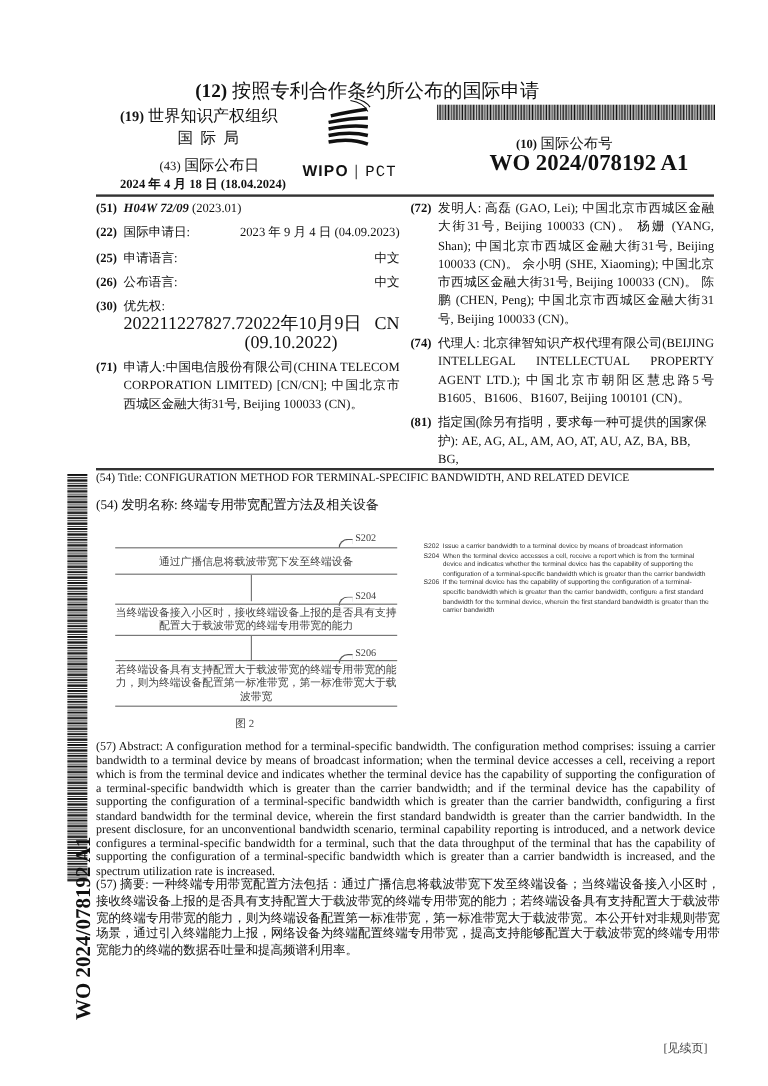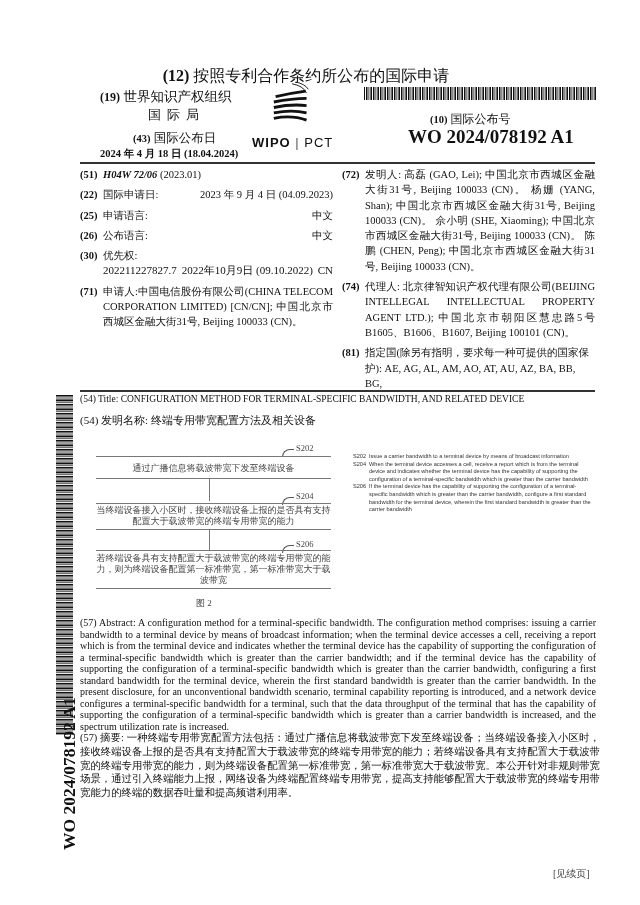--- a/index.html
+++ b/index.html
@@ -8,42 +8,42 @@
   .abs { position: absolute; }
   .b { font-weight: normal; }
 
   
   .h-title { left: 0; width: 612px; top: 66px; text-align: center; font-size: 16px; }
   .h-title .num { font-weight: bold; }
   .h19 { left: 100px; top: 88px; font-size: 13.5px; }
   .h19 .num { font-weight: bold; font-size: 12px; }
   .h-bureau { left: 148px; top: 106px; font-size: 13px; letter-spacing: 6px; }
   .h43 { left: 133px; top: 130px; font-size: 12.5px; }
-  .h43 .num { font-weight: bold; font-size: 10.5px; }
+  .h43 .num { font-weight: normal; font-size: 10.5px; }
   .h-date { left: 100px; top: 147px; font-size: 10.5px; font-weight: bold; }
 
   .wipo-logo { left: 262px; top: 82px; width: 60px; height: 40px; }
   .wipo-text { left: 252px; top: 135px; font-family: "Liberation Sans", sans-serif; font-weight: bold; font-size: 13px; letter-spacing: 1px; }
-  .wipo-text .pct { font-weight: normal; }
+  .wipo-text .pct { font-weight: normal; font-family: Liberation Mono, monospace; }
 
   .barcode-top { left: 364px; top: 87px; width: 232px; height: 13px; }
   .h10 { left: 430px; top: 111px; font-size: 12px; }
   .h10 .num { font-weight: bold; font-size: 10.5px; }
   .pubno { left: 408px; top: 126px; font-size: 19px; font-weight: bold; }
 
   .rule { left: 80px; width: 515px; height: 2px; background: #333; }
 
   
   .col { font-size: 10.5px; line-height: 15.3px; }
   .left-col { left: 80px; top: 167px; width: 253px; }
   .right-col { left: 342px; top: 167px; width: 253px; }
   .field { position: relative; padding-left: 23px; margin-bottom: 5px; }
   .field .tag { position: absolute; left: 0; top: 0; font-weight: bold; }
   .row-lv { display: flex; justify-content: space-between; }
-  .sub { font-size: 11px; text-align: right; }
+  .sub { font-size: 15px; }
   .italic-b { font-style: italic; font-weight: bold; }
   .just { text-align: justify; }
 
   
   .t54en { left: 80px; top: 394px; font-size: 9.5px; }
   .t54cn { left: 80px; top: 413px; font-size: 11px; }
 
   
   .drawing { left: 96px; top: 443px; width: 235px; height: 165px; font-size: 9px; color: #444; }
   .dline { position: absolute; height: 1px; background: #777; left: 0; width: 235px; }
@@ -119,21 +119,21 @@
   <span class="num">(10)</span>
   <span>国际公布号</span>
 </div>
 <div class="abs pubno">WO 2024/078192 A1</div>
 
 <div class="abs rule" style="top:162px;"></div>
 
 <div class="abs col left-col">
   <div class="field">
     <span class="tag">(51)</span>
-    <div><span class="italic-b">H04W 72/06</span> <span>(2023.01)</span></div>
+    <div><span class="italic-b">H04W 72/09</span> <span>(2023.01)</span></div>
   </div>
   <div class="field row-lv">
     <span class="tag">(22)</span>
     <span>国际申请日:</span>
     <span>2023 年 9 月 4 日 (04.09.2023)</span>
   </div>
   <div class="field row-lv">
     <span class="tag">(25)</span>
     <span>申请语言:</span>
     <span>中文</span>

